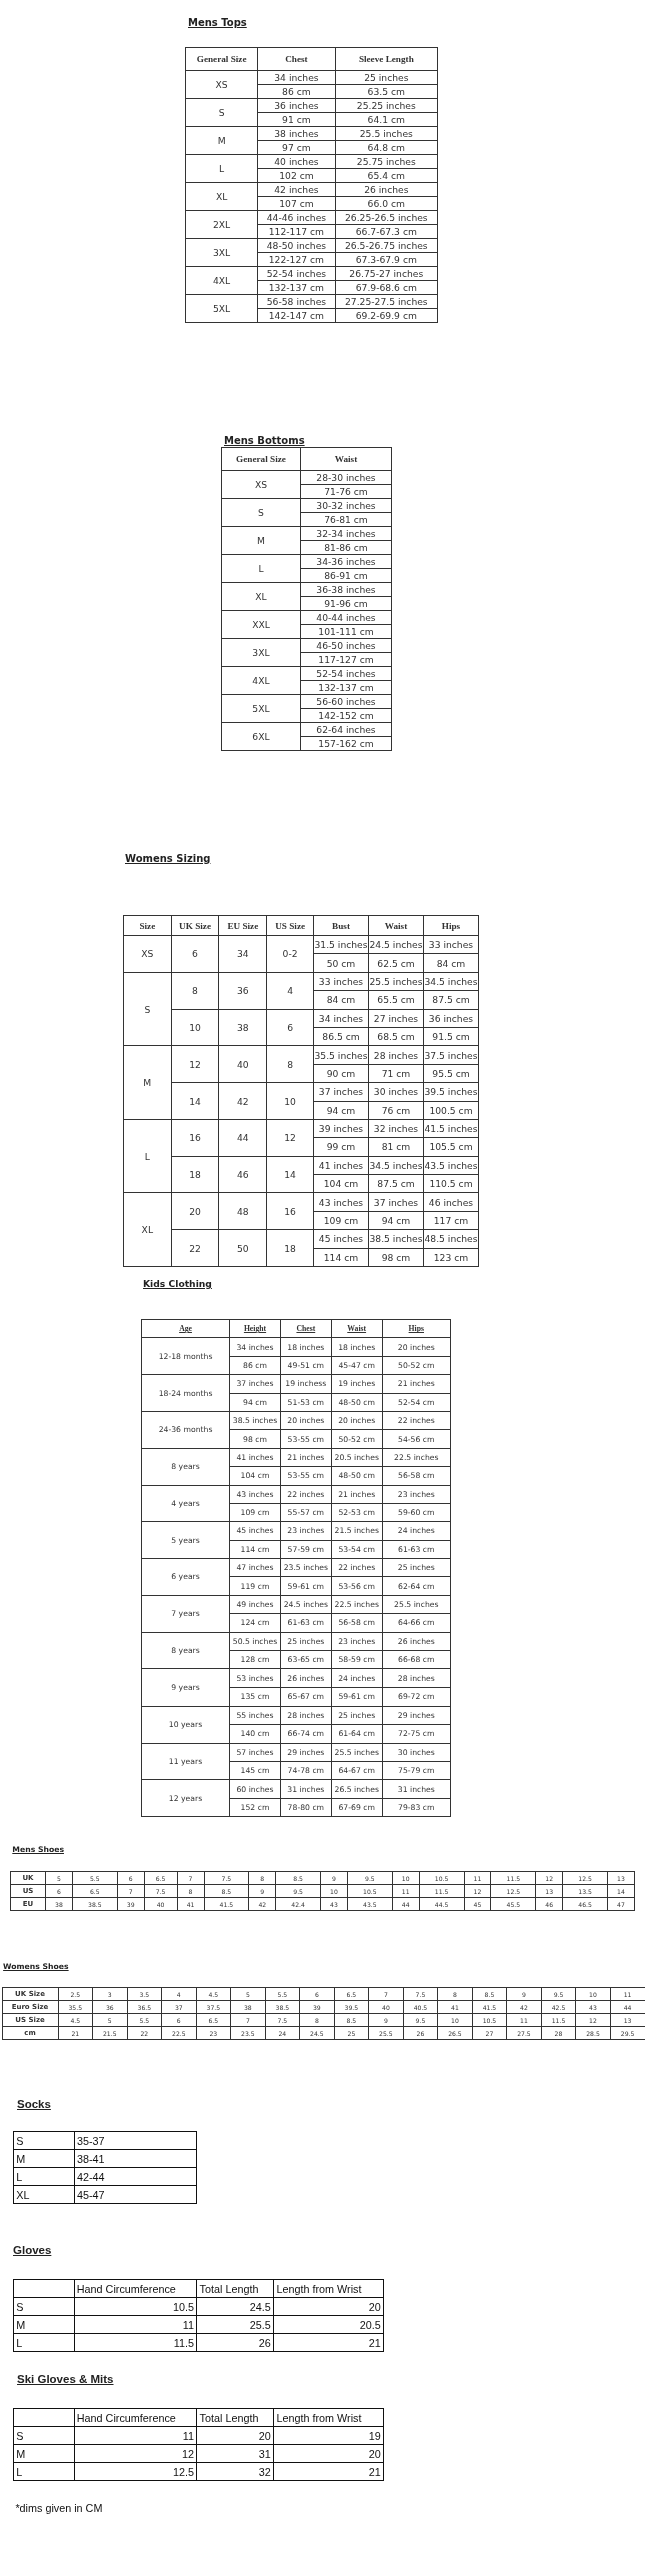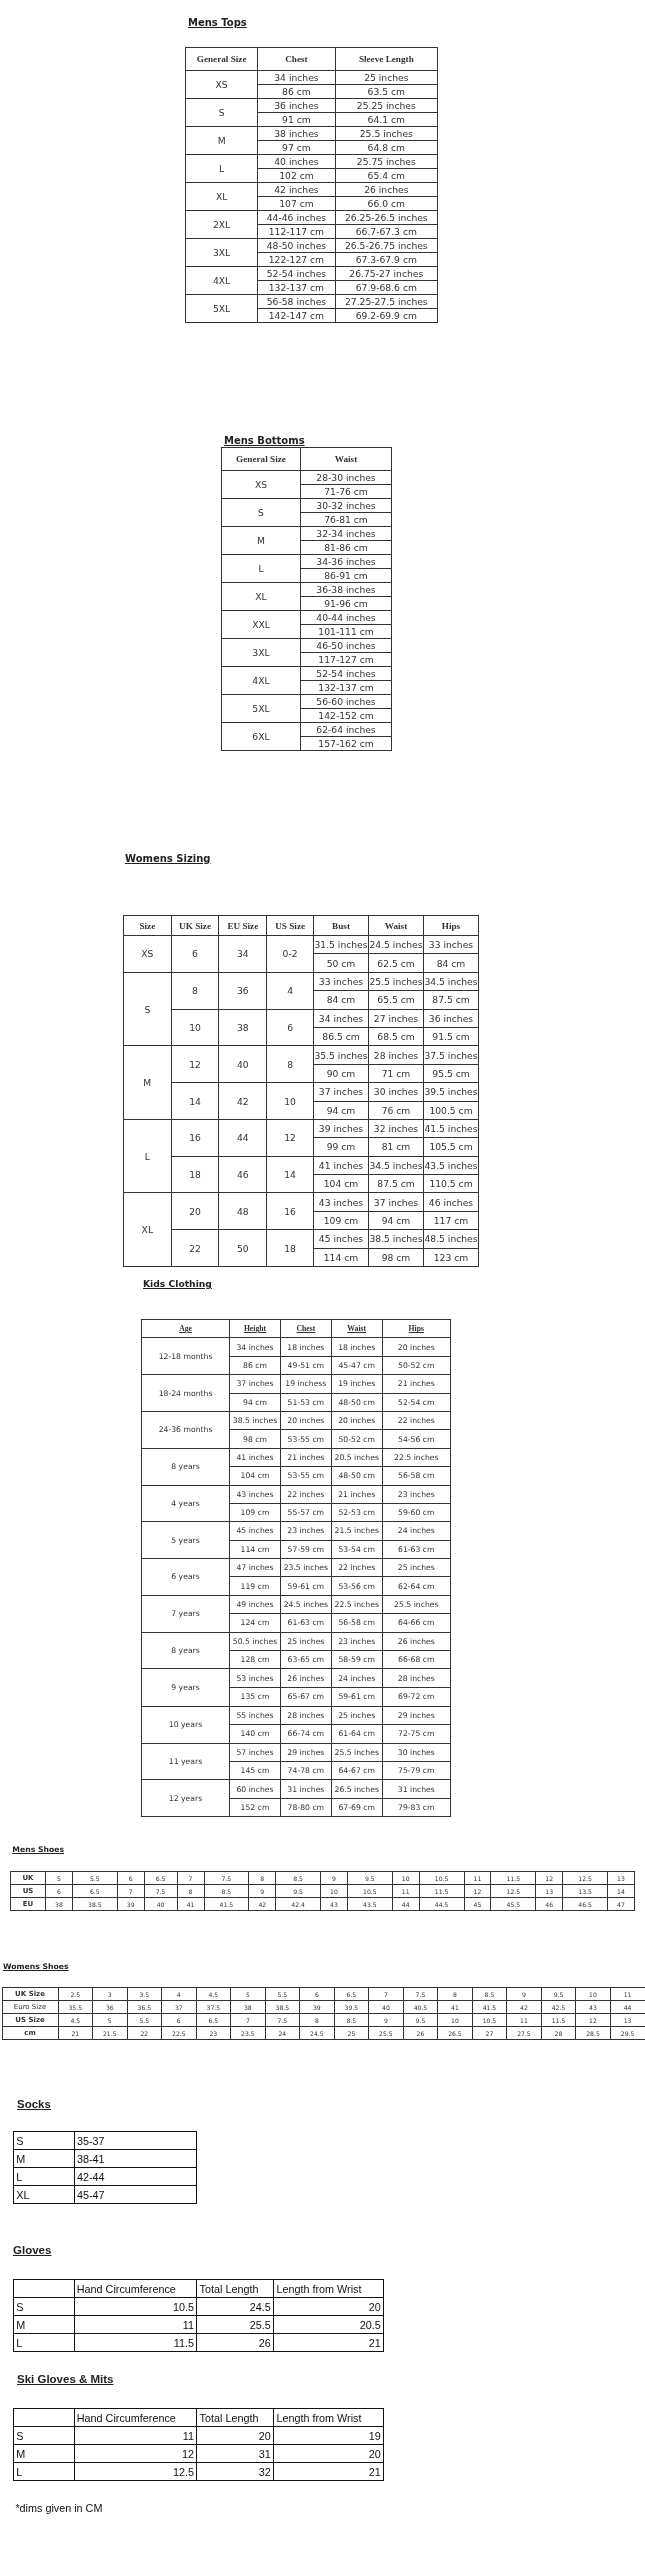--- a/index.html
+++ b/index.html
@@ -624,21 +624,21 @@
         <td>7</td>
         <td>7.5</td>
         <td>8</td>
         <td>8.5</td>
         <td>9</td>
         <td>9.5</td>
         <td>10</td>
         <td>11</td>
       </tr>
       <tr style="height: 13px;">
-        <td style="font-weight: normal; width: 55px; font-size: 7px;">Euro Size</td>
+        <td style="font-weight: bold; width: 55px; font-size: 7px;">Euro Size</td>
         <td>35.5</td>
         <td>36</td>
         <td>36.5</td>
         <td>37</td>
         <td>37.5</td>
         <td>38</td>
         <td>38.5</td>
         <td>39</td>
         <td>39.5</td>
         <td>40</td>

